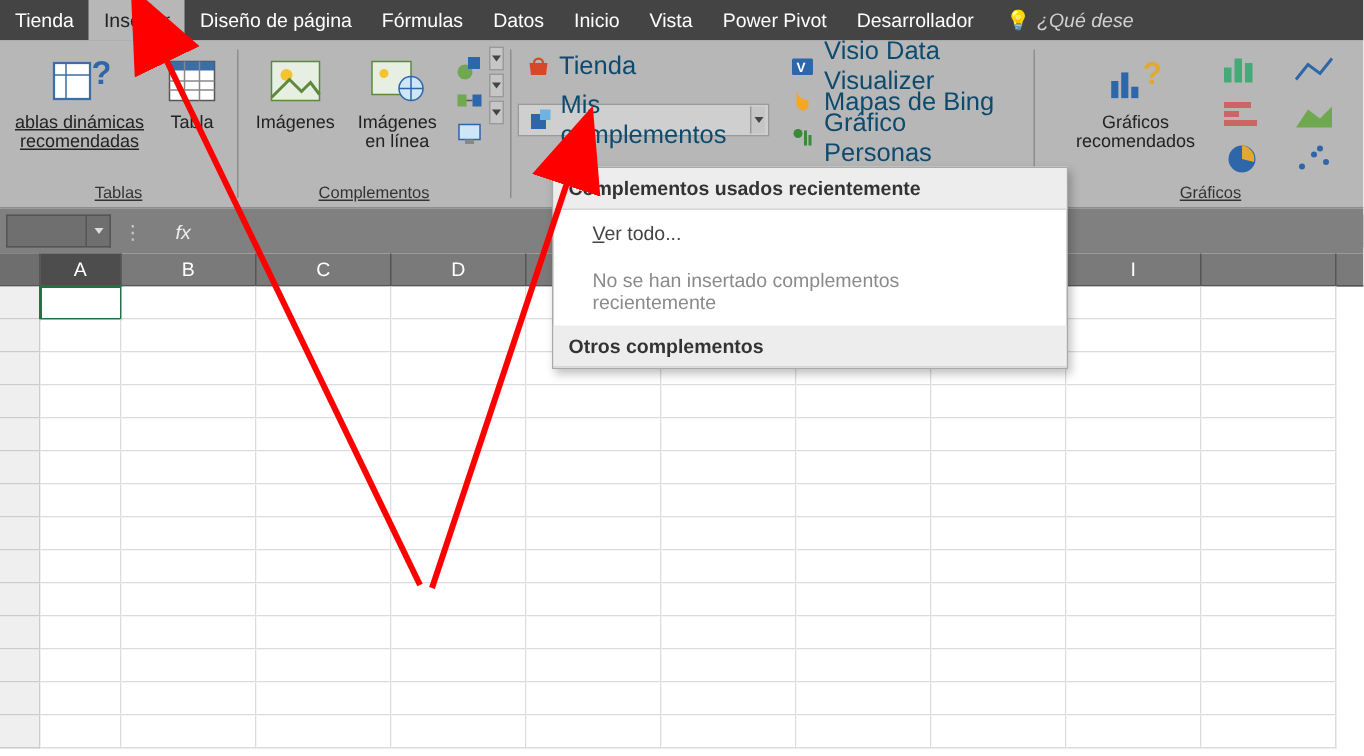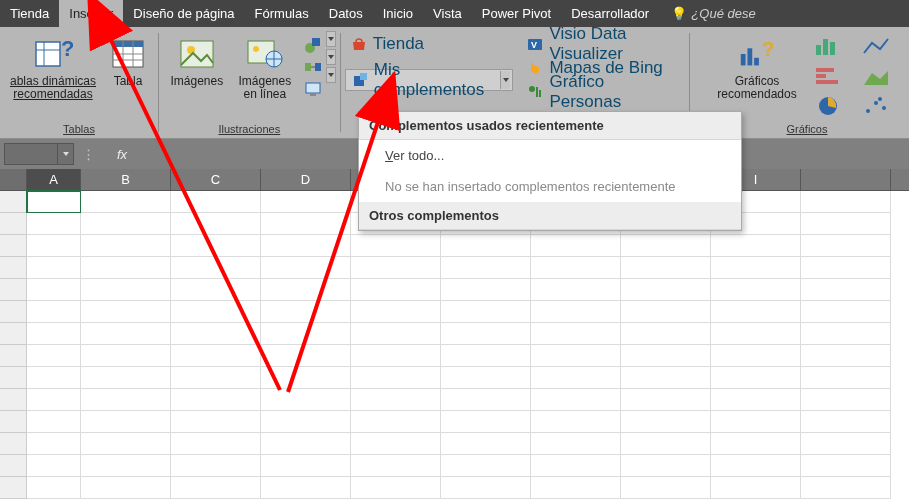--- a/index.html
+++ b/index.html
@@ -54,21 +54,21 @@
   .ch { width: 90px; color:#fff; display:flex; align-items:center; justify-content:center; border-right:1px solid #555; font-size:13px; }
   .ch.sel { background:#4d4d4d; }
 
   .grid { position: relative; }
   .row { display:flex; height:22px; }
   .rh { width:27px; background:#efefef; border-right:1px solid #ccc; border-bottom:1px solid #ccc; }
   .cell { width:90px; border-right:1px solid #dcdcdc; border-bottom:1px solid #dcdcdc; background:#fff; }
   .cell.active { outline:2px solid #217346; outline-offset:-1px; }
 
   
-  .dropdown { position:absolute; left:358px; top:111px; width:384px; background:#fff; border:1px solid #a9a9a9; box-shadow:2px 3px 6px rgba(0,0,0,.25); z-index:10; }
+  .dropdown { position:absolute; left:368px; top:111px; width:344px; background:#fff; border:1px solid #a9a9a9; box-shadow:2px 3px 6px rgba(0,0,0,.25); z-index:10; }
   .dd-section { background:#ededed; padding:6px 10px; font-weight:600; color:#333; border-bottom:1px solid #d6d6d6; font-size:13px; }
   .dd-item { padding:8px 26px; color:#444; cursor:pointer; font-size:13px; }
   .dd-item.disabled { color:#8a8a8a; cursor:default; }
   .dd-item u { text-decoration: underline; }
 
   
   .overlay { position:absolute; inset:0; pointer-events:none; z-index:20; }
 
   
   .cd { width:0;height:0;border-left:3px solid transparent;border-right:3px solid transparent;border-top:4px solid #444; display:inline-block; }
@@ -176,21 +176,21 @@
             <span class="cd"></span>
           </div>
         <div class="tiny-drop">
             <span class="cd"></span>
           </div>
         <div class="tiny-drop">
             <span class="cd"></span>
           </div>
       </div>
     </div>
-    <div class="group-label">Ilustraciones</div>
+    <div class="group-label">Complementos</div>
   </div>
   <div class="group-sep"></div>
 
   <div class="group" style="padding-bottom:4px;">
     <div class="group-body" style="gap:8px;">
       <div class="mini-col">
         <div class="mini-btn">
           <span class="mi">
               <svg width="16" height="16">
                 <path d="M2 6 h12 l-1 8 h-10 z" fill="#d9472b"></path>

